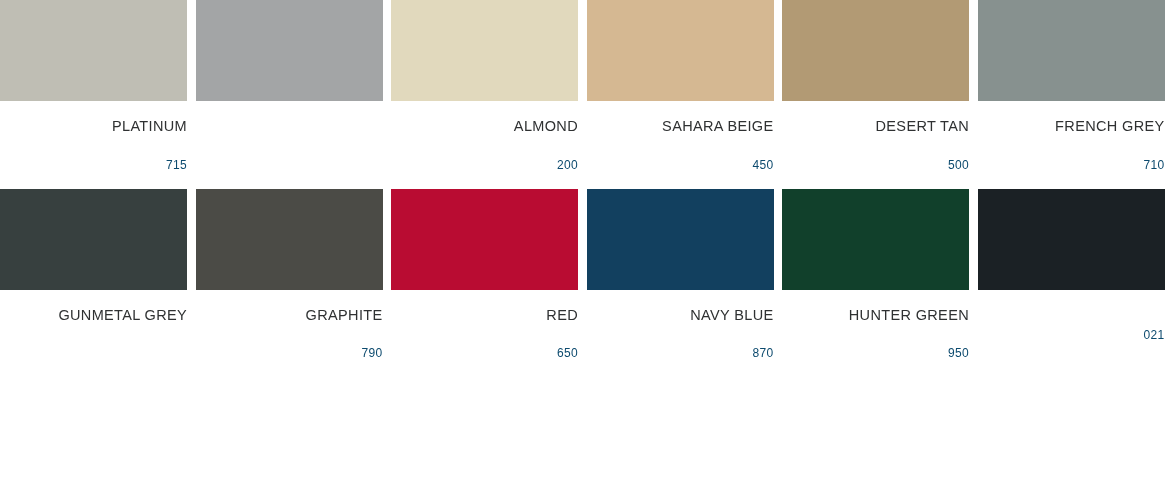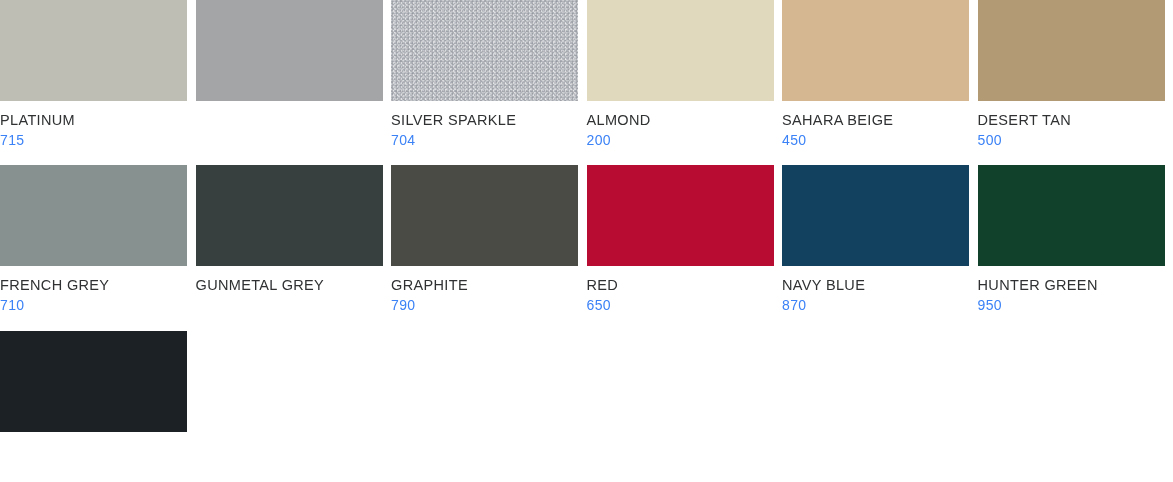--- a/index.html
+++ b/index.html
@@ -60,60 +60,54 @@
       repeating-linear-gradient(
         151deg,
         rgba(255,255,255,0.30) 0px,
         rgba(255,255,255,0.0) 2px,
         rgba(140,144,152,0.20) 3px,
         rgba(255,255,255,0.0) 5px);
     background-size: 4px 4px, 3px 3px, 5px 5px, 6px 6px;
   }
 
   .swatch-label {
-    text-align: left;
-    padding-top: 10px;
+    text-align: right;
+    padding-top: 16px;
     line-height: 1.28;
   }
 
   .swatch-name {
     display: block;
     font-size: 14.5px;
     color: #2f3132;
     letter-spacing: 0.35px;
   }
 
   .swatch-code {
     display: block;
-    font-size: 14px;
-    color: #3b82f6;
+    font-size: 12px;
+    color: #0c4a6e;
     letter-spacing: 0.35px;
     padding-top: 2px;
+    margin-top: 20px;
   }
 </style>
 </head>
 <body style="background: rgb(255, 255, 255);">
 
 <div id="swatch-grid">
     <div class="swatch-cell">
       <div class="swatch-chip" style="background-color: rgb(191, 190, 180);"></div>
       <div class="swatch-label">
         <span class="swatch-name">PLATINUM</span>
         <span class="swatch-code">715</span>
       </div>
     </div>
     <div class="swatch-cell">
       <div class="swatch-chip" style="background-color: rgb(163, 165, 166);"></div>
-    </div>
-    <div class="swatch-cell">
-      <div class="swatch-chip finish-metallic" style="background-color: rgb(195, 198, 203);"></div>
-      <div class="swatch-label">
-        <span class="swatch-name">SILVER SPARKLE</span>
-        <span class="swatch-code">704</span>
-      </div>
     </div>
     <div class="swatch-cell">
       <div class="swatch-chip" style="background-color: rgb(225, 217, 189);"></div>
       <div class="swatch-label">
         <span class="swatch-name">ALMOND</span>
         <span class="swatch-code">200</span>
       </div>
     </div>
     <div class="swatch-cell">
       <div class="swatch-chip" style="background-color: rgb(213, 184, 146);"></div>
@@ -166,15 +160,16 @@
     <div class="swatch-cell">
       <div class="swatch-chip" style="background-color: rgb(17, 64, 43);"></div>
       <div class="swatch-label">
         <span class="swatch-name">HUNTER GREEN</span>
         <span class="swatch-code">950</span>
       </div>
     </div>
     <div class="swatch-cell">
       <div class="swatch-chip" style="background-color: rgb(27, 33, 37);"></div>
       <div class="swatch-label">
+        <span class="swatch-code">021</span>
       </div>
     </div>
   </div>
 
 </body></html>

